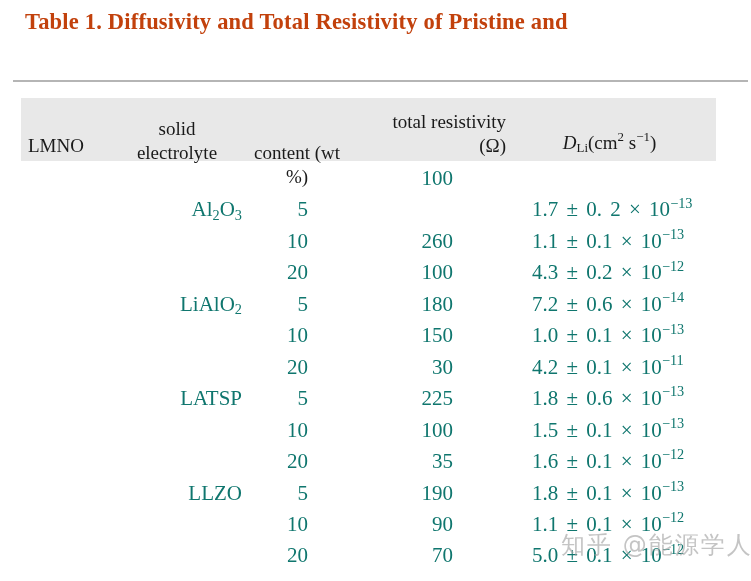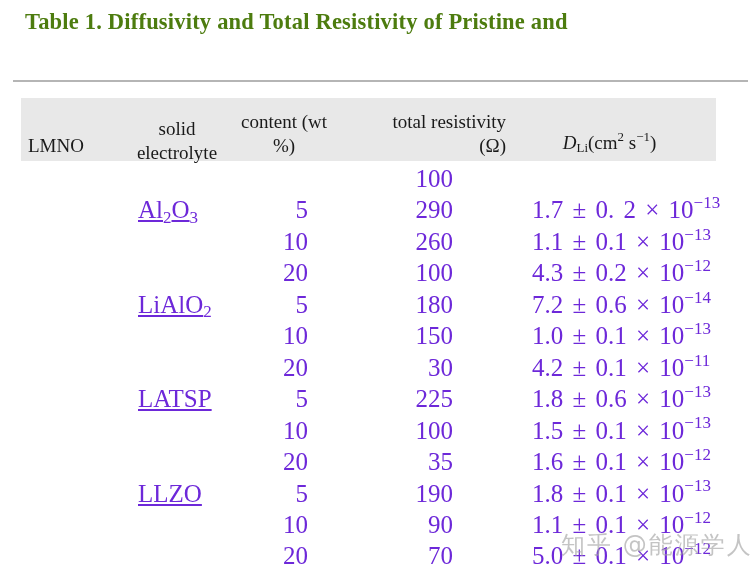--- a/index.html
+++ b/index.html
@@ -7,42 +7,42 @@
     position:relative;
     width:751px;height:581px;
     background:#ffffff;
     font-family:"Liberation Serif","DejaVu Serif",serif;
     color:#151515;
     overflow:hidden;
   }
   .title{
     position:absolute;left:25px;top:5px;width:710px;
     font-size:22.5px;font-weight:bold;line-height:34px;
-    letter-spacing:0.2px;color:#4d7c0f;
+    letter-spacing:0.2px;color:#c2410c;
   }
   .toprule{
     position:absolute;left:13px;top:80px;width:735px;height:2px;
     background:#b5b5b5;
   }
   .header-bg{
     position:absolute;left:21px;top:98px;width:695px;height:63px;
     background:#e8e8e8;
   }
   .hcell{
     position:absolute;font-size:19px;line-height:24px;text-align:center;
     color:#1a1a1a;
   }
   .hcell.single{top:134px;height:24px;}
   .hcell.double{top:110px;height:48px;}
   #rows .row{position:absolute;left:0;width:751px;height:31px;}
   .cell{
     position:absolute;top:0;height:31px;line-height:31px;
-    font-size:25px;white-space:nowrap;color:#6d28d9;
+    font-size:21px;white-space:nowrap;color:#0f766e;
   }
-  .cell.elec{left:138px;width:110px;text-align:left;text-decoration:underline;}
+  .cell.elec{left:132px;width:110px;text-align:right;}
   .cell.cont{left:250px;width:58px;text-align:right;}
   .cell.res{left:368px;width:85px;text-align:right;}
   .cell.diff{left:532px;width:215px;text-align:left;word-spacing:3px;}
   sup{font-size:68%;position:relative;top:-0.05em;vertical-align:super;line-height:0;}
   sub{font-size:68%;position:relative;bottom:-0.25em;vertical-align:baseline;line-height:0;}
   .watermark{
     position:absolute;left:561px;top:531px;
     font-size:24px;letter-spacing:2px;line-height:28px;
     color:rgba(165,165,165,0.65);
     font-family:"DejaVu Sans","Liberation Sans",sans-serif;
@@ -62,42 +62,41 @@
 
   <div class="header-bg"></div>
 
   <div class="hcell single" style="left:28px;width:70px;text-align:left;">LMNO</div>
 
   <div class="hcell double" style="left:117px;width:120px;margin-top:7px;">
     <div>solid</div>
     <div>electrolyte</div>
   </div>
 
-  <div class="hcell double" style="left:224px;width:120px;">
+  <div class="hcell double" style="left:237px;width:120px;margin-top:31px;">
     <div>content (wt</div>
     <div>%)</div>
   </div>
 
   <div class="hcell double" style="left:369px;width:137px;text-align:right;">
     <div>total resistivity</div>
     <div>(Ω)</div>
   </div>
 
   <div class="hcell single" style="left:532px;width:155px;top:131px;"><i>D</i><sub>Li</sub>(cm<sup>2</sup> s<sup>−1</sup>)</div>
 
   <div id="rows">
       <div class="row" style="top: 163px;">
         <div class="cell elec"></div>
         <div class="cell cont"></div>
         <div class="cell res">100</div>
       </div>
       <div class="row" style="top: 194.45px;">
         <div class="cell elec">Al<sub>2</sub>O<sub>3</sub></div>
         <div class="cell cont">5</div>
-        <div class="cell res">290</div>
         <div class="cell diff">1.7 ± 0. 2 × 10<sup>−13</sup></div>
       </div>
       <div class="row" style="top: 225.9px;">
         <div class="cell elec"></div>
         <div class="cell cont">10</div>
         <div class="cell res">260</div>
         <div class="cell diff">1.1 ± 0.1 × 10<sup>−13</sup></div>
       </div>
       <div class="row" style="top: 257.35px;">
         <div class="cell elec"></div>

